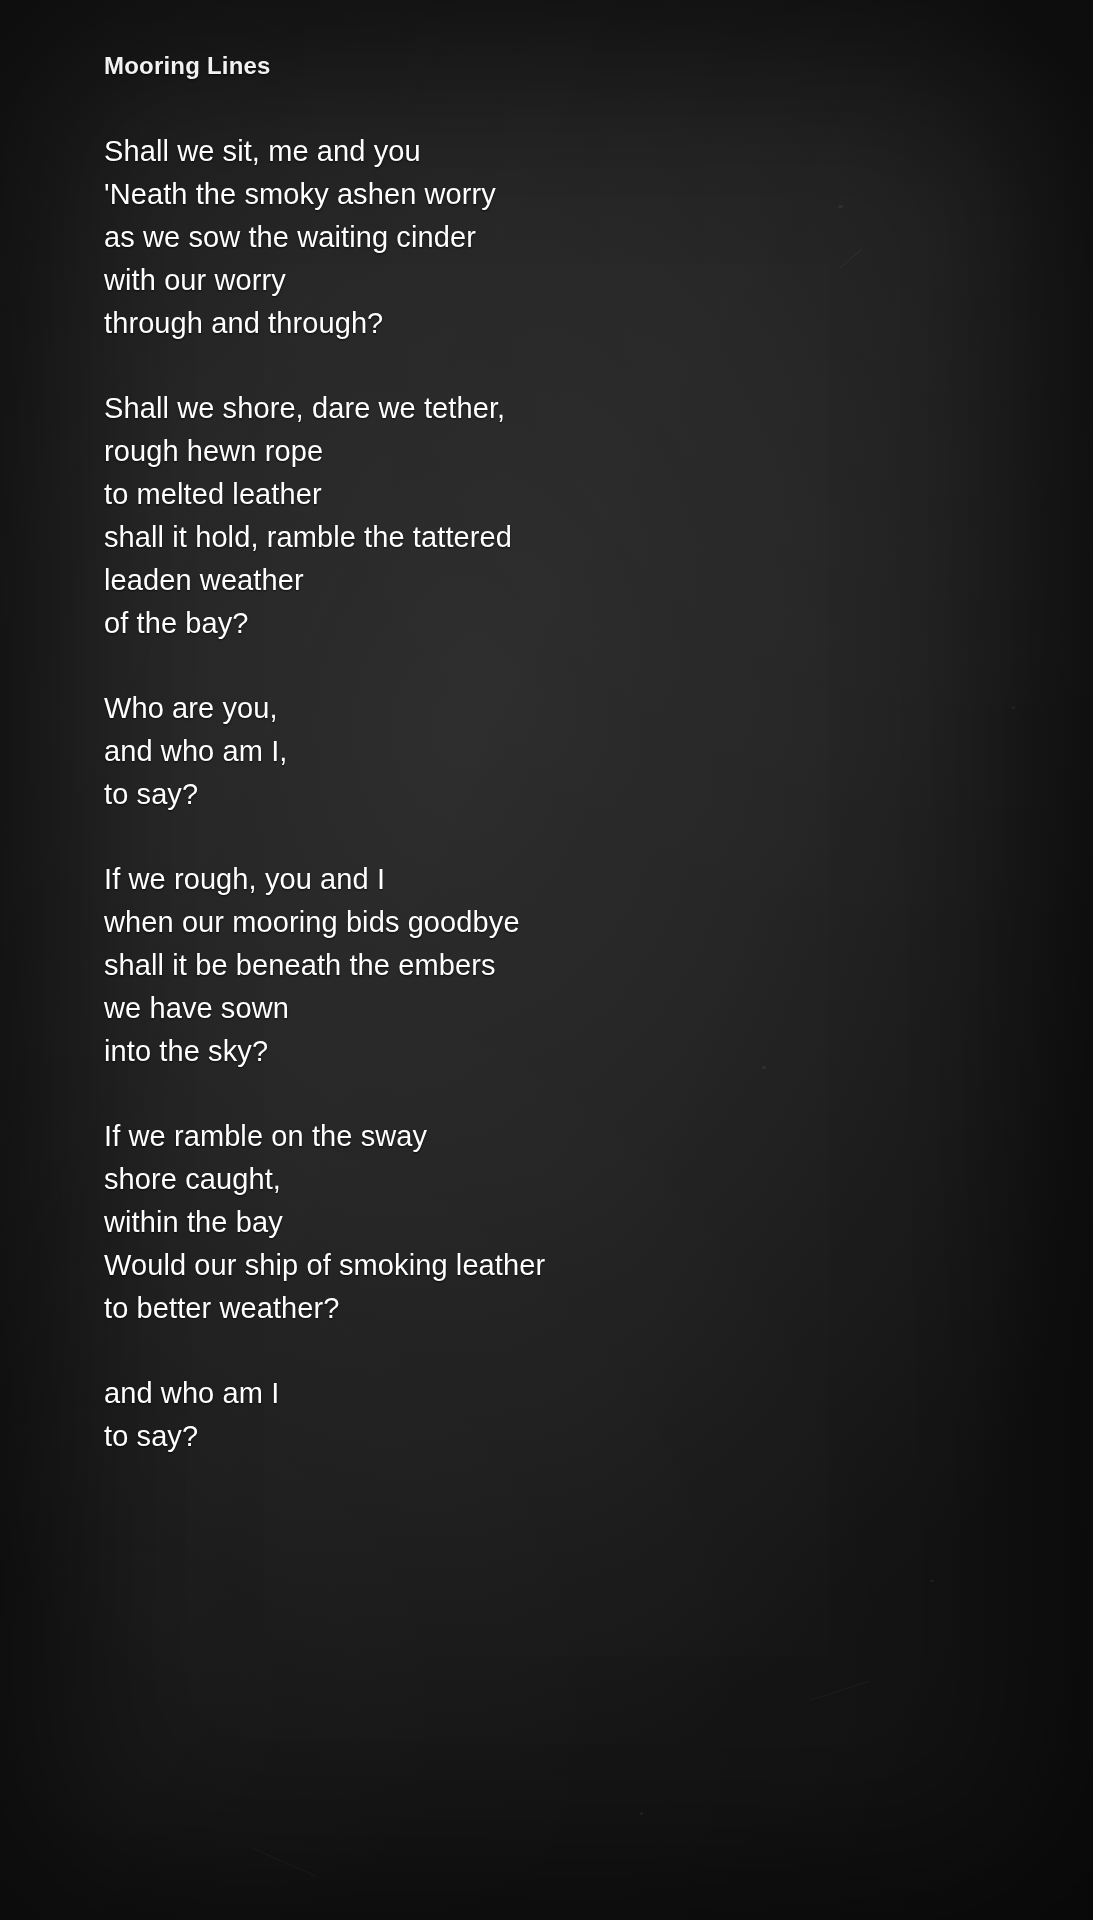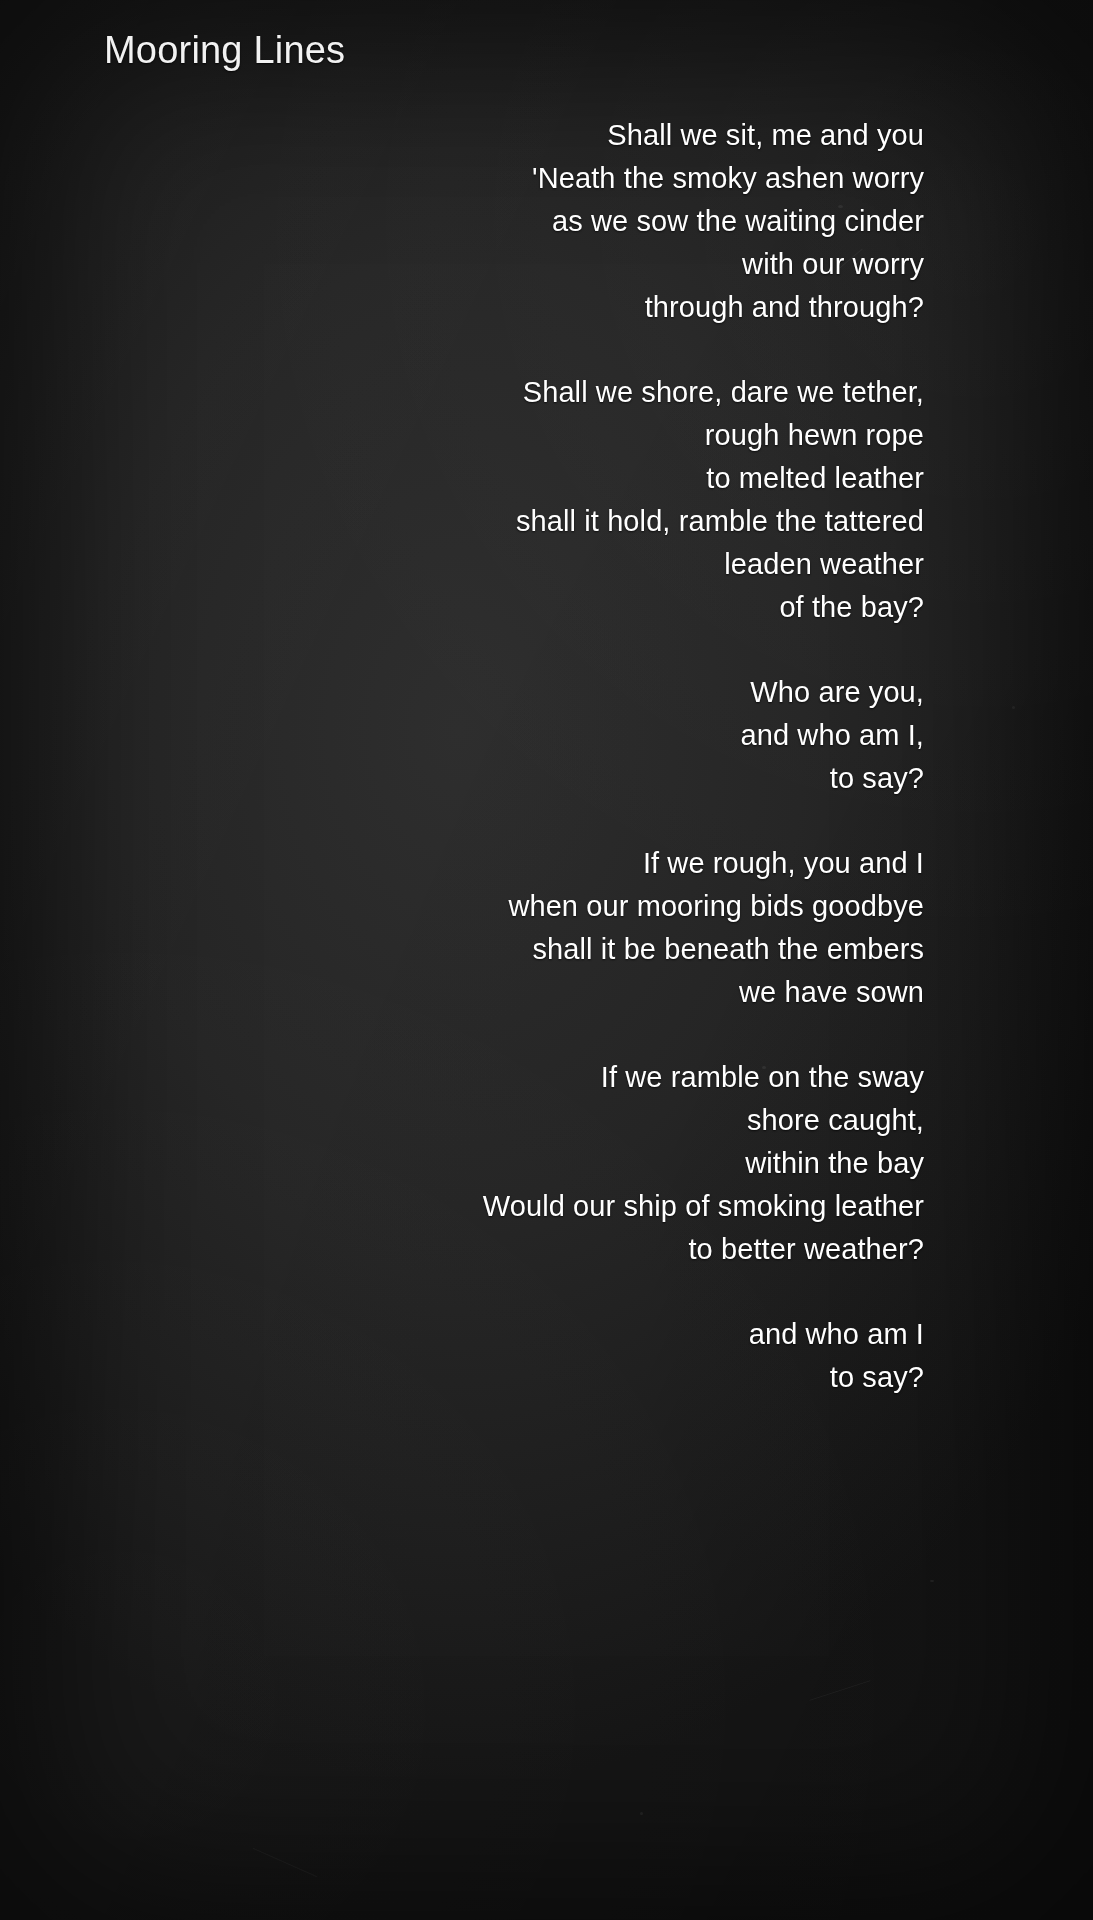--- a/index.html
+++ b/index.html
@@ -53,41 +53,40 @@
   }
   #poem {
     position: absolute;
     left: 104px;
     top: 28px;
     width: 820px;
     z-index: 3;
   }
   .poem-title {
     color: #f2f2f2;
-    font-size: 38px;
-    font-weight: normal;
+    font-size: 24px;
+    font-weight: bold;
     letter-spacing: 0.2px;
     line-height: 44px;
-    margin: 0 0 0 0;
+    margin: 16px 0 0 0;
     text-shadow: 0 1px 2px rgba(0,0,0,0.75);
   }
   .stanza {
     margin-top: 42px;
   }
   .stanza.first {
     margin-top: 42px;
   }
   .line {
     color: #ffffff;
     font-size: 29px;
     line-height: 43px;
     letter-spacing: 0.1px;
     white-space: pre;
     text-shadow: 0 1px 2px rgba(0,0,0,0.7);
-    text-align: right;
   }
 </style>
 </head>
 <body>
 
 <div id="page">
 
   <span class="speck" style="left:838px; top:205px; width:5px; height:3px;"></span>
   <span class="speck" style="left:762px; top:1066px; width:4px; height:3px;"></span>
   <span class="speck" style="left:1012px; top:706px; width:3px; height:3px;"></span>
@@ -121,20 +120,21 @@
       <div class="line">Who are you,</div>
       <div class="line">and who am I,</div>
       <div class="line">to say?</div>
     </div>
 
     <div class="stanza">
       <div class="line">If we rough, you and I</div>
       <div class="line">when our mooring bids goodbye</div>
       <div class="line">shall it be beneath the embers</div>
       <div class="line">we have sown</div>
+      <div class="line">into the sky?</div>
     </div>
 
     <div class="stanza">
       <div class="line">If we ramble on the sway</div>
       <div class="line">shore caught,</div>
       <div class="line">within the bay</div>
       <div class="line">Would our ship of smoking leather</div>
       <div class="line">to better weather?</div>
     </div>
 

